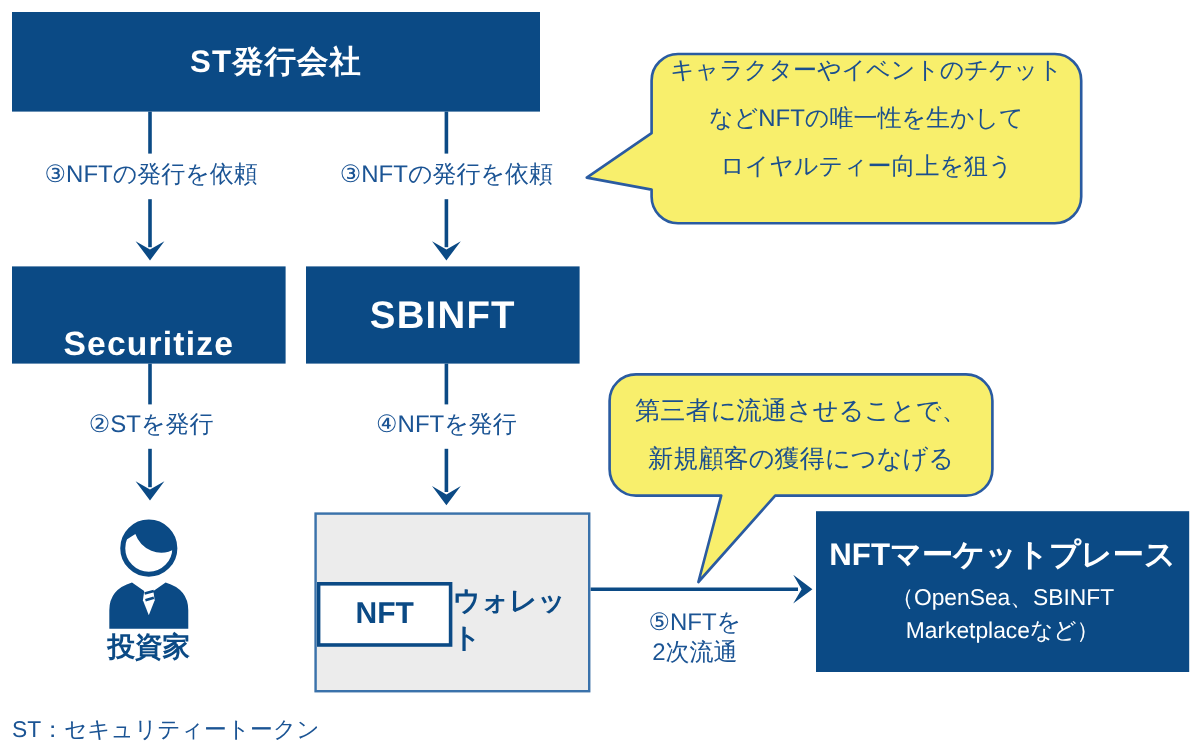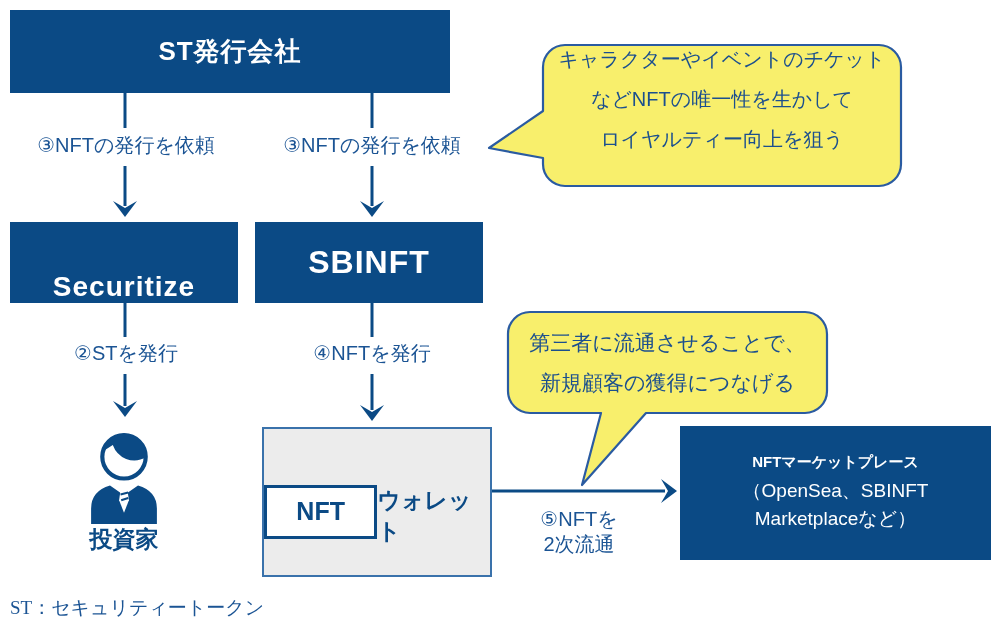--- a/index.html
+++ b/index.html
@@ -31,29 +31,29 @@
     width:112px;height:48px;background:#ffffff;border:3px solid #0b4a85;
     color:#0b4a85;font-weight:bold;font-size:25px;
     display:flex;align-items:center;justify-content:center;
   }
   .wallet-label{margin-top:9px;color:#0b4a85;font-weight:bold;font-size:23px;}
   .marketplace-box{
     position:absolute;z-index:2;left:680px;top:426px;width:311px;height:134px;
     background:#0b4a85;color:#ffffff;display:flex;flex-direction:column;
     align-items:center;justify-content:center;text-align:center;
   }
-  .mp-line1{font-weight:bold;font-size:15px;margin-bottom:5px;}
+  .mp-line1{font-weight:bold;font-size:26px;margin-bottom:5px;}
   .mp-line{font-size:19px;line-height:28px;}
   .investor-label{
     position:absolute;z-index:2;left:59px;top:524px;width:130px;text-align:center;
     color:#0b4a85;font-weight:bold;font-size:23px;
   }
   .footnote{
     position:absolute;z-index:2;left:10px;top:595px;display:flex;gap:28px;
-    color:#1b5494;font-size:19px;white-space:nowrap;font-family:Liberation Serif, serif;
+    color:#1b5494;font-size:19px;white-space:nowrap;
   }
 </style>
 </head>
 <body>
 
 <div class="canvas">
 
   <svg class="svg-layer" viewBox="0 0 1000 627" xmlns="http://www.w3.org/2000/svg">
 
     <path d="M 565 45 H 879 A 22 22 0 0 1 901 67 V 164 A 22 22 0 0 1 879 186 H 565

